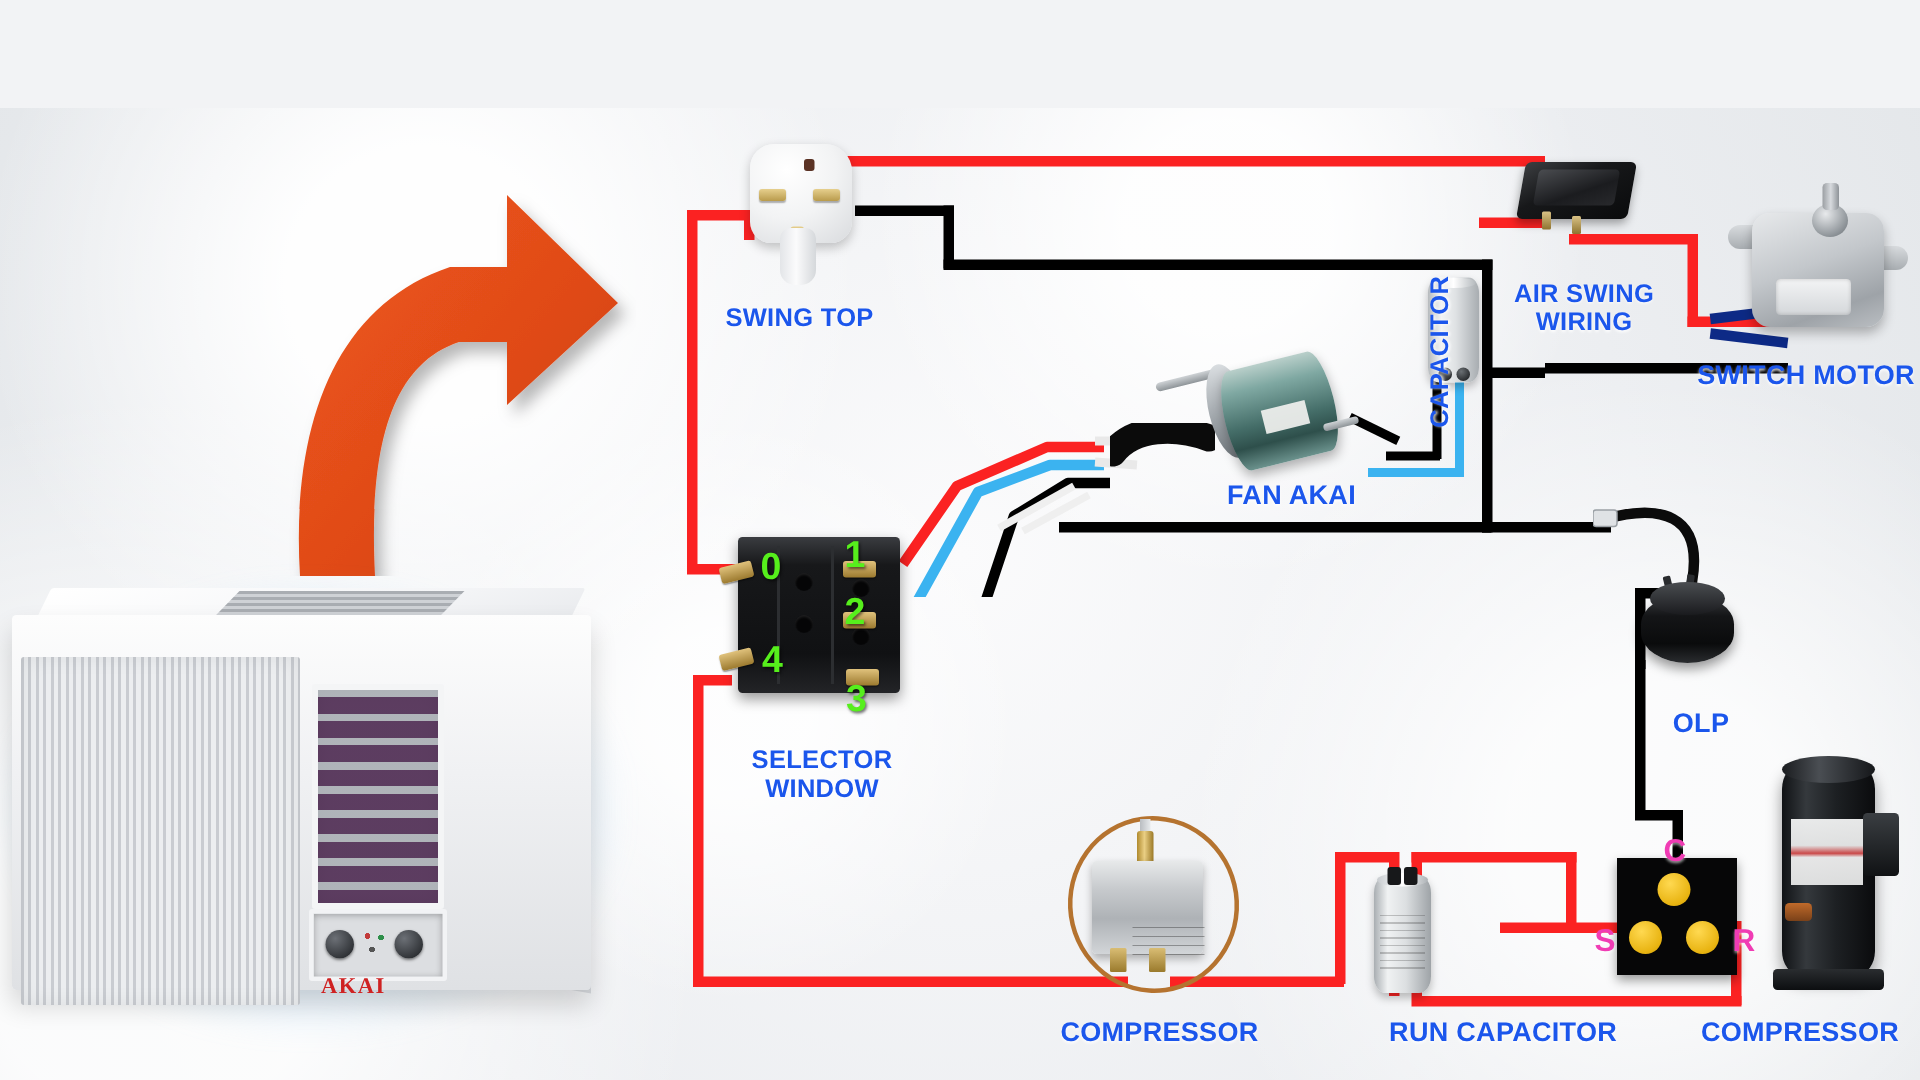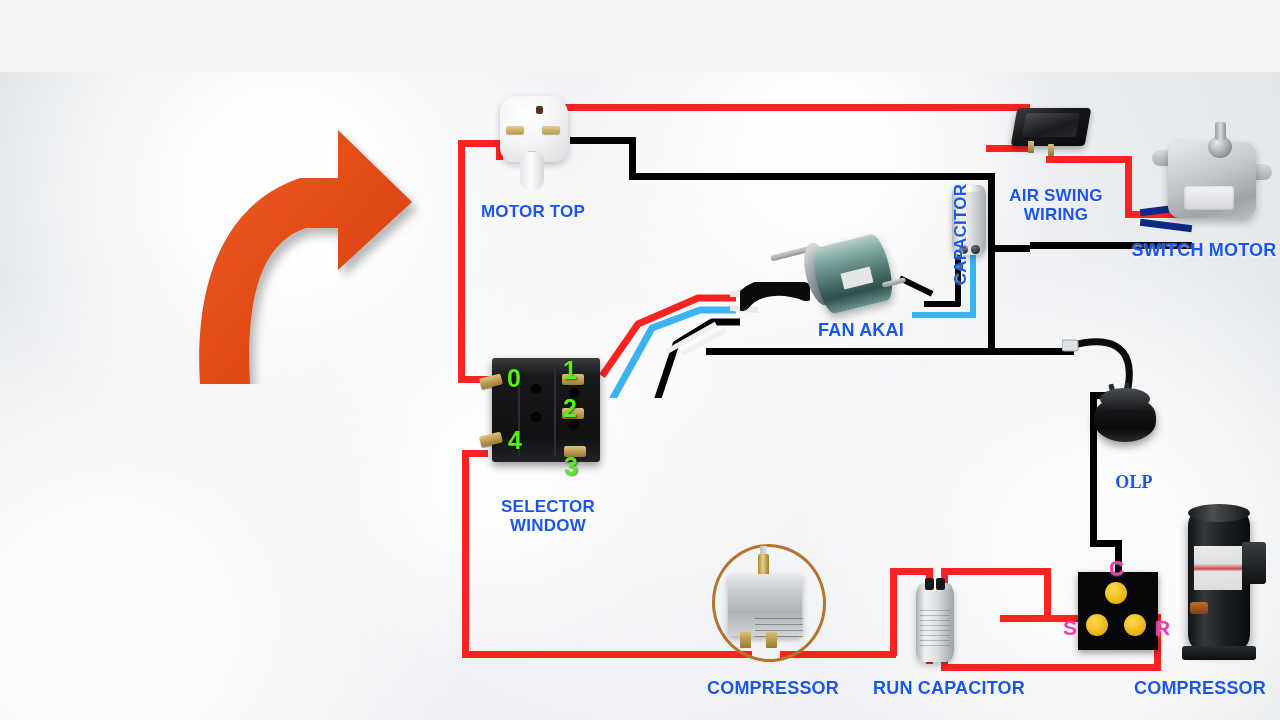--- a/index.html
+++ b/index.html
@@ -374,20 +374,38 @@
         </linearGradient>
         <filter id="ash" x="-30%" y="-30%" width="170%" height="170%">
           <feDropShadow dx="5" dy="7" stdDeviation="5" flood-color="#000" flood-opacity="0.28"></feDropShadow>
         </filter>
       </defs>
       <path filter="url(#ash)" fill="url(#og)" d="M12,266 C6,168 34,86 112,60 L150,60 L150,12 L224,84 L150,152 L150,110 L118,110
            C70,126 58,186 62,266 Z"></path>
     </svg>
   </div>
 
+  <div class="ac">
+    <div class="ac-glow"></div>
+    <div class="ac-side"></div>
+    <div class="ac-side-grill"></div>
+    <div class="ac-top">
+      <div class="ac-top-grill"></div>
+    </div>
+    <div class="ac-body">
+      <div class="ac-front-grill"></div>
+      <div class="ac-vent"></div>
+      <div class="ac-panel">
+        <div class="knob k1"></div>
+        <div class="knob-dots"></div>
+        <div class="knob k2"></div>
+      </div>
+      <div class="ac-brand">AKAI</div>
+    </div>
+  </div>
 
   <div class="wire w-red h" style="left:560px;top:104px;width:470px;"></div>
   <div class="wire w-red v" style="left:1023px;top:104px;height:48px;"></div>
   <div class="wire w-red h" style="left:986px;top:145px;width:44px;"></div>
 
   <div class="wire w-red h" style="left:496px;top:140px;width:66px;"></div>
   <div class="wire w-red v" style="left:496px;top:140px;height:20px;"></div>
   <div class="wire w-red v" style="left:458px;top:140px;height:242px;"></div>
   <div class="wire w-red h" style="left:458px;top:140px;width:40px;"></div>
   <div class="wire w-red h" style="left:458px;top:376px;width:34px;"></div>
@@ -467,21 +485,21 @@
 
   <div class="comp plug">
     <div class="plug-body">
       <div class="plug-hole"></div>
     </div>
     <div class="pin p1"></div>
     <div class="pin p2"></div>
     <div class="pin p3"></div>
     <div class="plug-neck"></div>
   </div>
-  <div class="lbl" style="left:478px;top:202px;width:110px;">MOTOR TOP</div>
+  <div class="lbl" style="left:478px;top:202px;width:110px;">SWING TOP</div>
 
   <div class="comp selswitch">
     <div class="sel-body"></div>
     <div class="sel-hole" style="left:46px;top:30px;"></div>
     <div class="sel-hole" style="left:46px;top:58px;"></div>
     <div class="sel-hole" style="left:84px;top:34px;"></div>
     <div class="sel-hole" style="left:84px;top:66px;"></div>
     <div class="sel-tab" style="left:-4px;top:24px;transform:rotate(-14deg);"></div>
     <div class="sel-tab" style="left:-4px;top:82px;transform:rotate(-14deg);"></div>
     <div class="sel-tab" style="left:78px;top:22px;"></div>
@@ -531,21 +549,21 @@
     <div class="sm-box"></div>
   </div>
   <div class="lbl lg" style="left:1128px;top:240px;width:152px;">SWITCH MOTOR</div>
 
   <div class="comp olp">
     <div class="olp-pin o1"></div>
     <div class="olp-pin o2"></div>
     <div class="olp-disc"></div>
     <div class="olp-top"></div>
   </div>
-  <div class="lbl lg" style="left:1104px;top:472px;width:60px;font-family:Liberation Serif, serif;">OLP</div>
+  <div class="lbl lg" style="left:1104px;top:472px;width:60px;">OLP</div>
 
   <div class="comp thermostat">
     <div class="th-loop"></div>
     <div class="th-stem2"></div>
     <div class="th-stem"></div>
     <div class="th-body">
       <div class="th-text"></div>
     </div>
     <div class="th-tab u1"></div>
     <div class="th-tab u2"></div>
@@ -553,21 +571,21 @@
   <div class="lbl lg" style="left:700px;top:678px;width:146px;">COMPRESSOR</div>
 
   <div class="comp runcap">
     <div class="rc-can">
       <div class="rc-label"></div>
     </div>
     <div class="rc-top"></div>
     <div class="rc-term q1"></div>
     <div class="rc-term q2"></div>
   </div>
-  <div class="lbl lg" style="left:868px;top:678px;width:162px;">RUN CAPACITOR</div>
+  <div class="lbl lg" style="left:916px;top:678px;width:162px;text-align:right;">RUN CAPACITOR</div>
 
   <div class="termblock">
     <div class="tb-dot c"></div>
     <div class="tb-dot s"></div>
     <div class="tb-dot r"></div>
   </div>
   <span class="term-letter" style="left:1109px;top:556px;">C</span>
   <span class="term-letter" style="left:1063px;top:616px;">S</span>
   <span class="term-letter" style="left:1155px;top:616px;">R</span>
 

